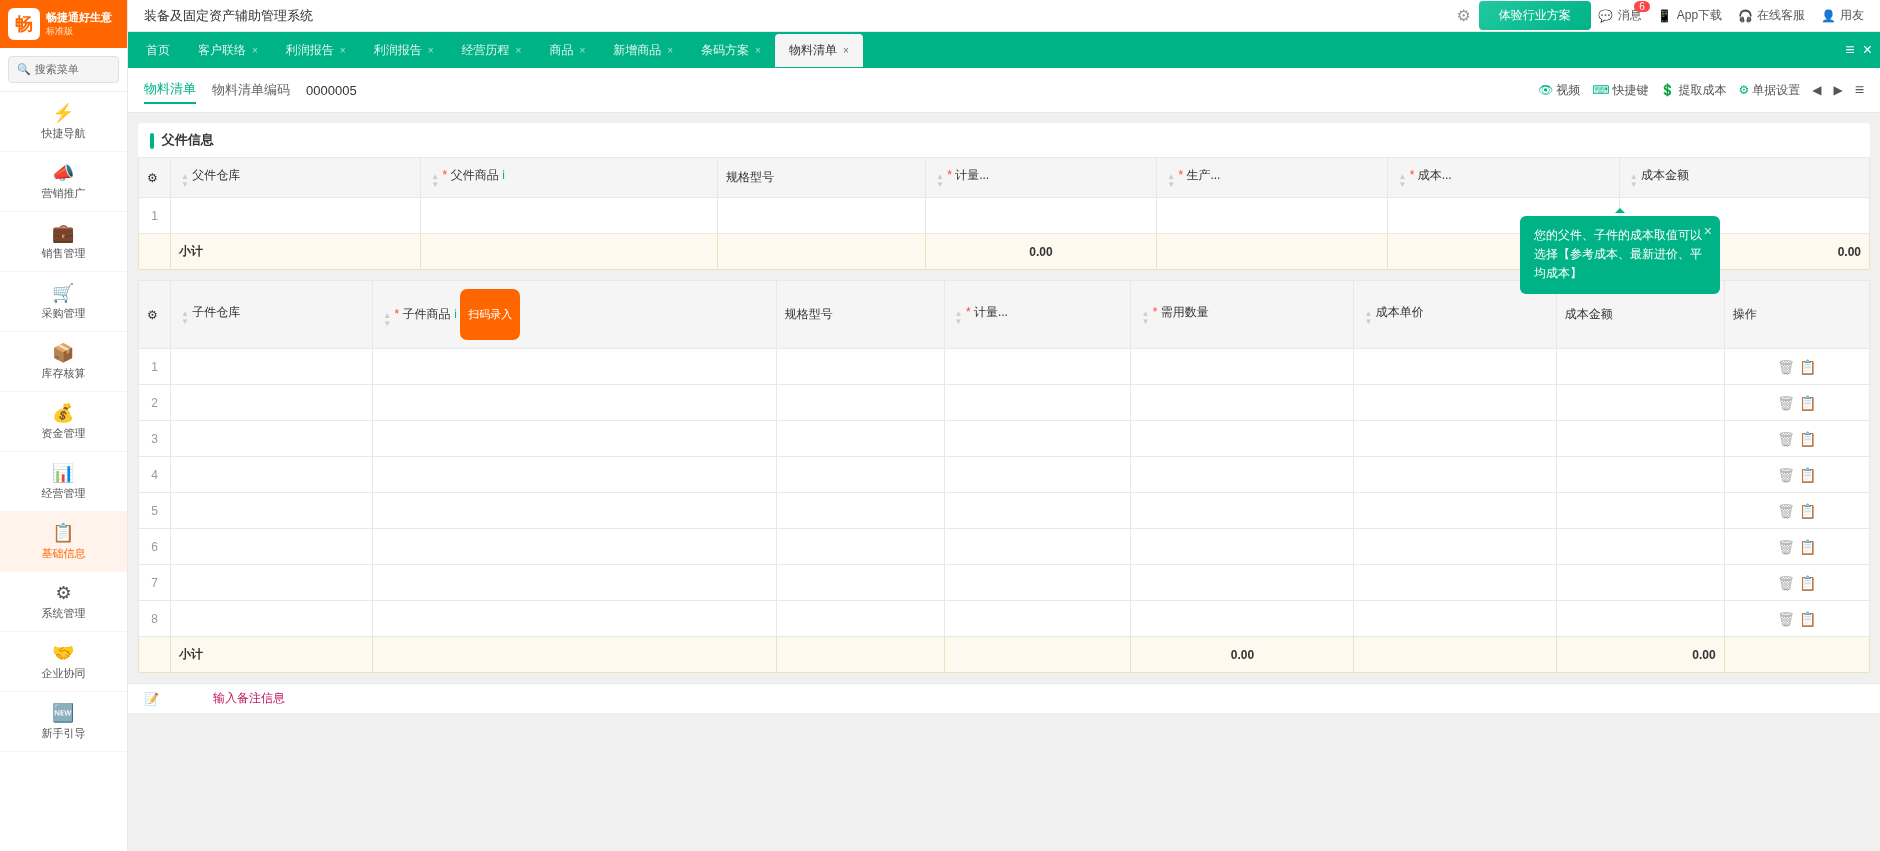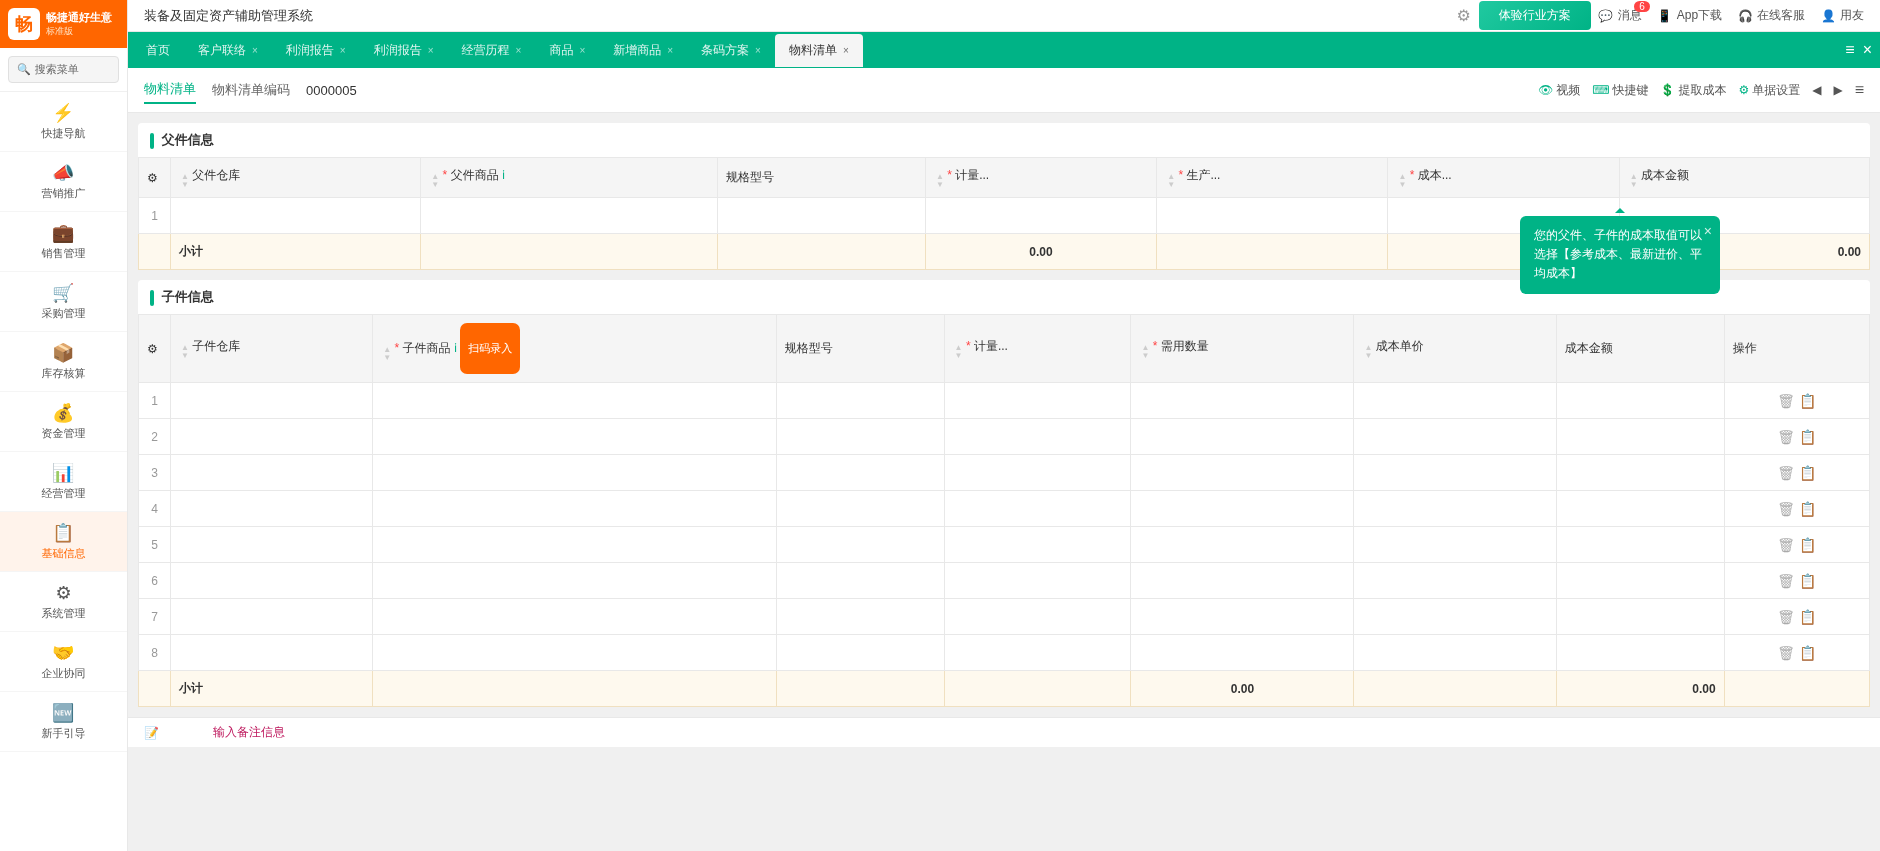--- a/index.html
+++ b/index.html
@@ -330,24 +330,20 @@
               <td style="text-align:center;font-weight:bold;">0.00</td>
               <td></td>
               <td></td>
               <td style="text-align:right;font-weight:bold;">0.00</td>
             </tr>
           </tbody>
         </table>
       </div>
 
       <div class="section">
-        <div class="section-title">
-          <span class="teal-indicator"></span>
-          <span>子件信息</span>
-        </div>
         <table class="data-table">
           <thead>
             <tr>
               <th class="th-settings">⚙</th>
               <th>
                 <span class="col-sort">
                     <span>▲</span>
                     <span>▼</span>
                   </span>
                 <span>子件仓库</span>

